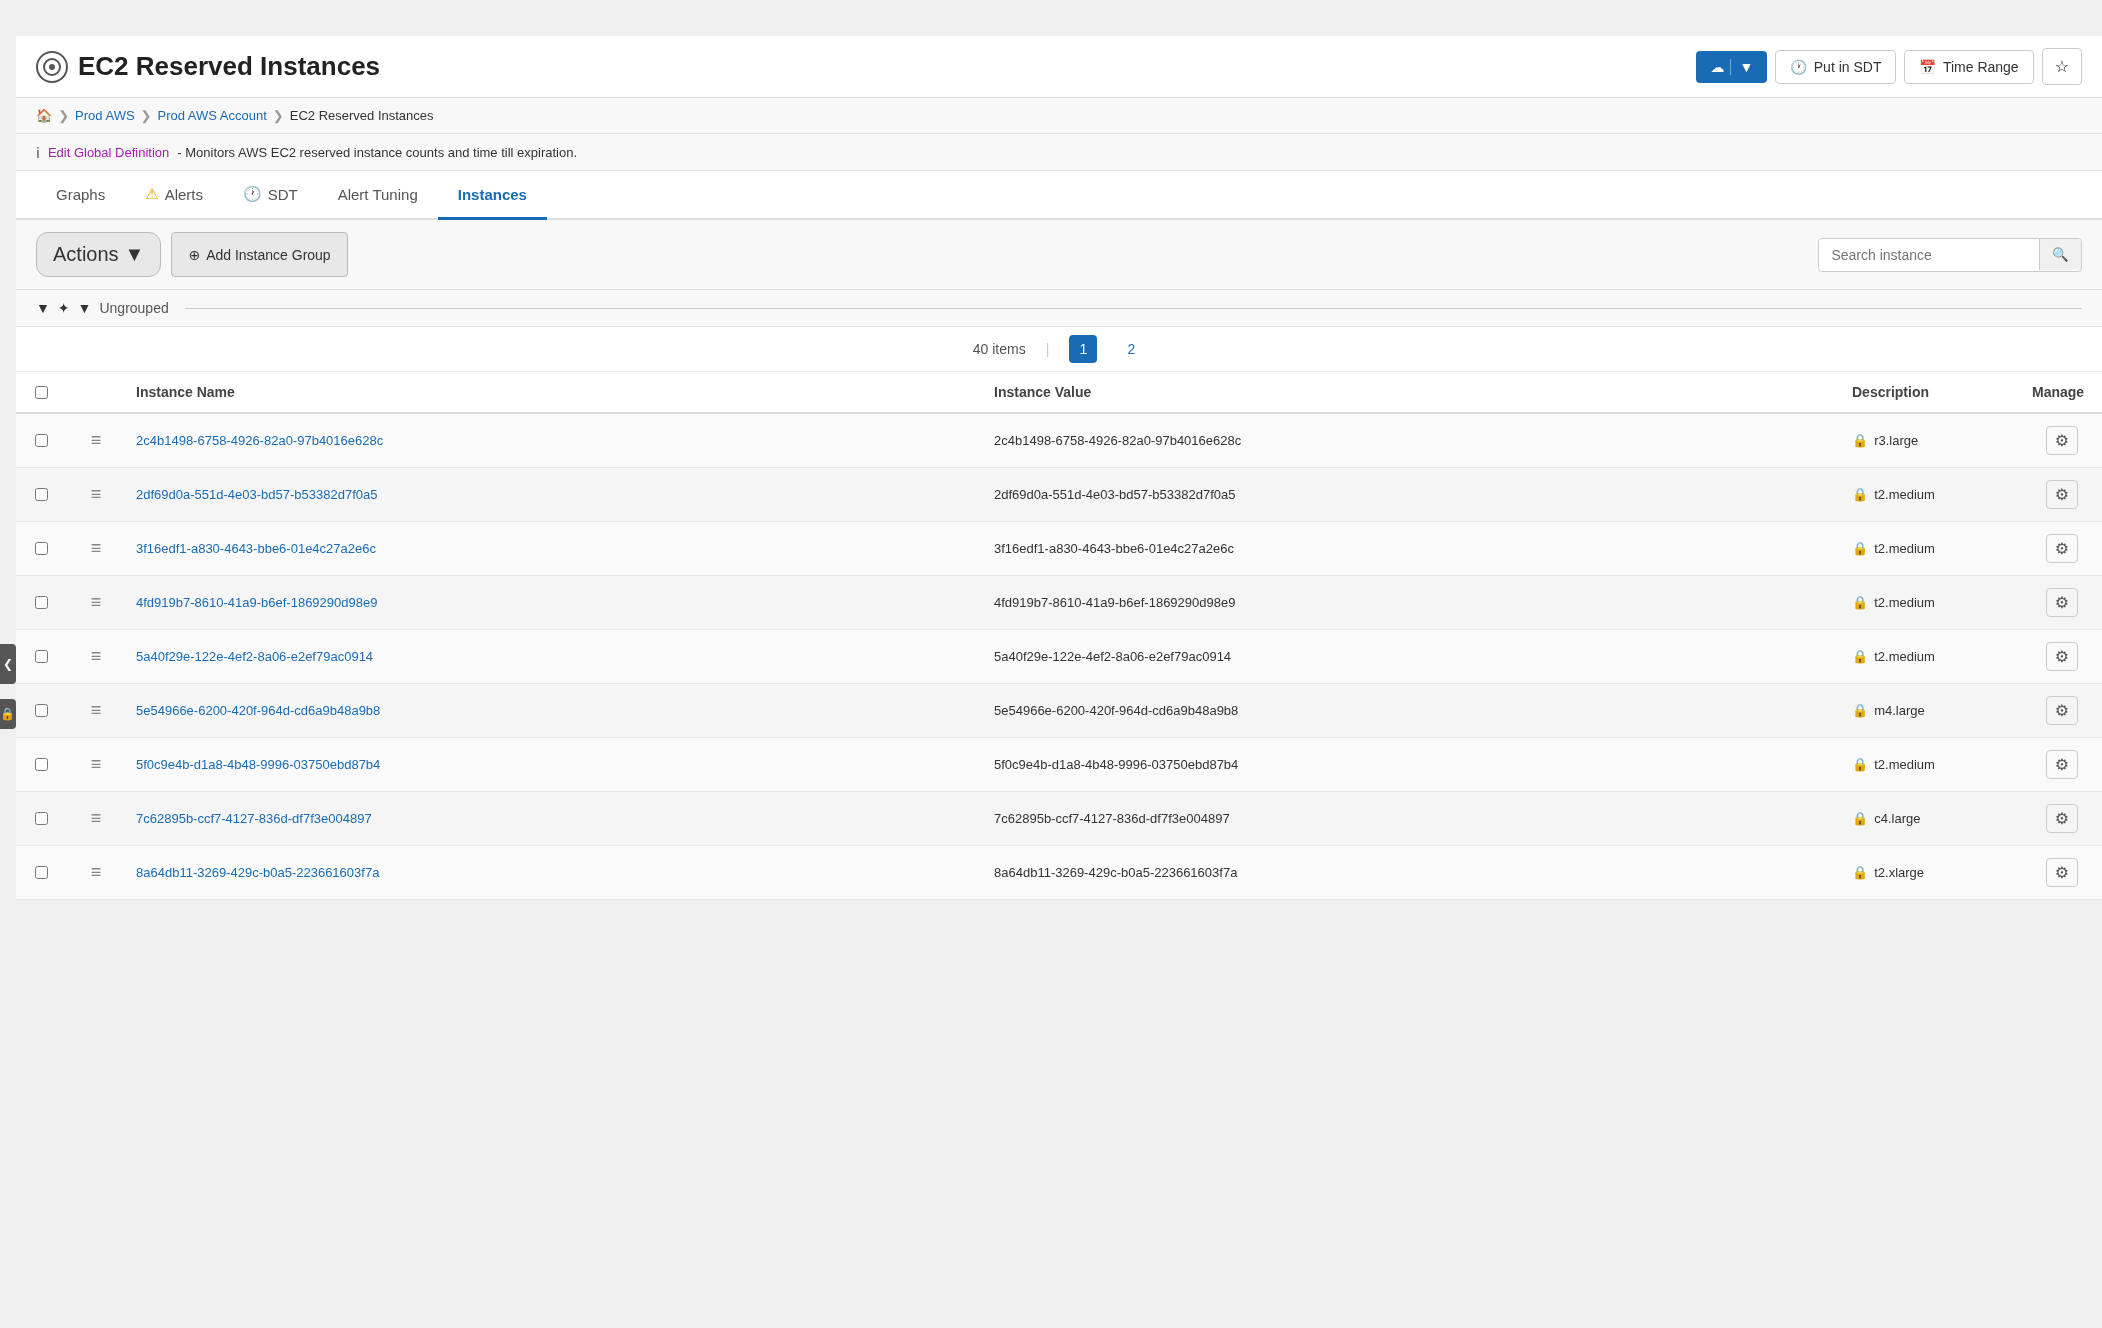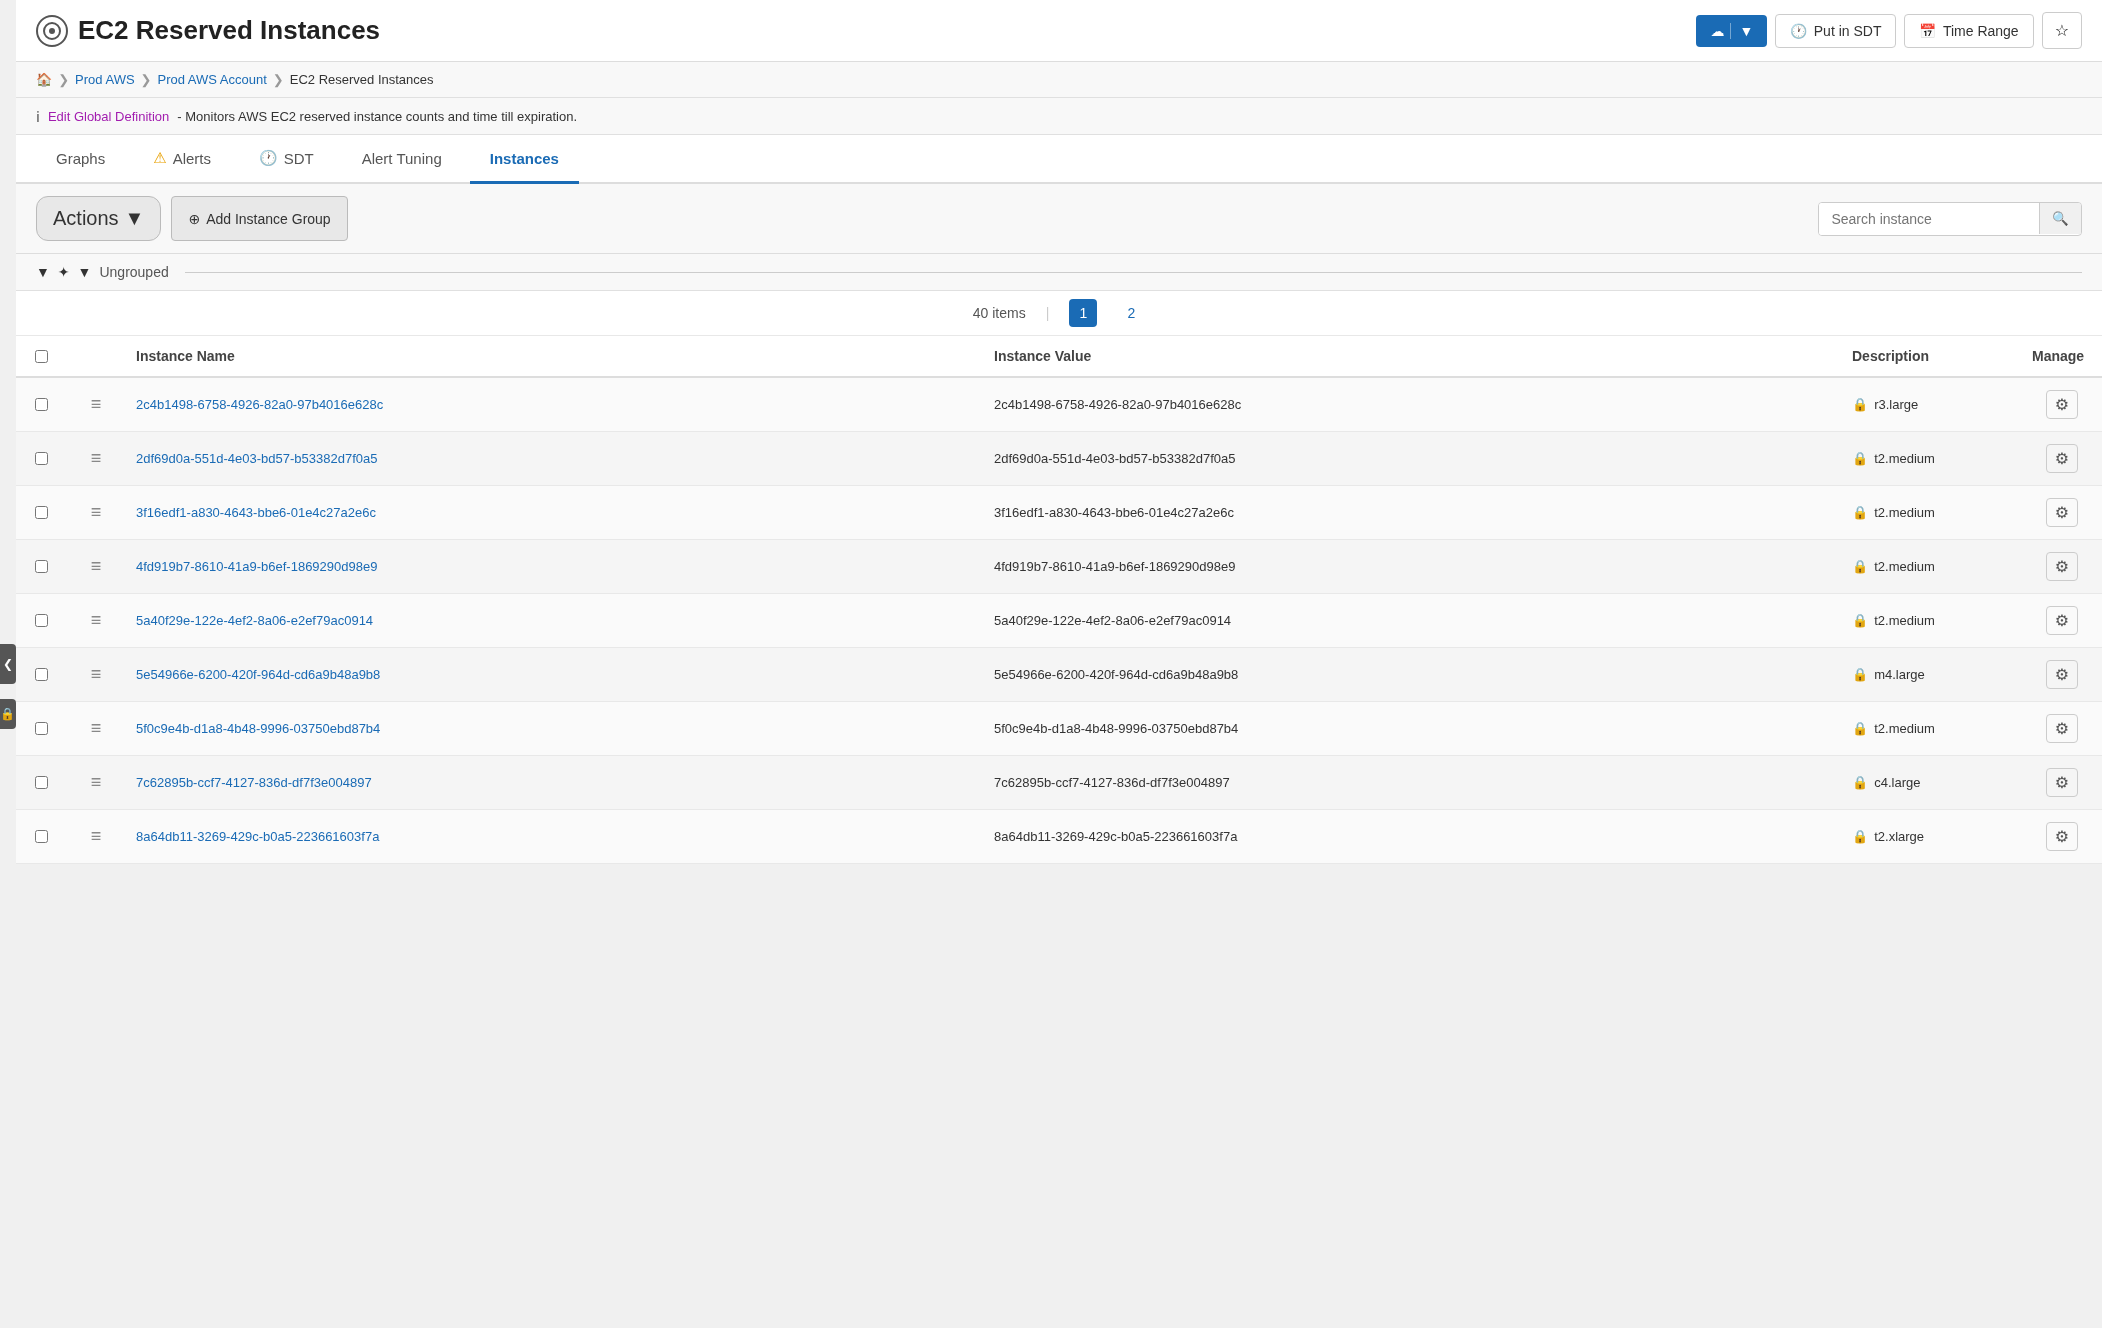--- a/index.html
+++ b/index.html
@@ -20,21 +20,21 @@
     .breadcrumb { display: flex; align-items: center; gap: 6px; padding: 10px 20px; background: #f8f8f8; border-bottom: 1px solid #e0e0e0; font-size: 13px; }
     .breadcrumb a { color: #1a6bb5; text-decoration: none; }
     .breadcrumb-sep { color: #999; }
 
     
     .info-bar { display: flex; align-items: center; gap: 8px; padding: 8px 20px; background: #f8f8f8; border-bottom: 1px solid #e0e0e0; font-size: 13px; }
     .info-bar a { color: #a21caf; text-decoration: none; }
     .info-icon { color: #555; font-size: 15px; }
 
     
-    .tabs { display: flex; align-items: center; gap: 8px; padding: 0 20px; background: #fff; border-bottom: 2px solid #ddd; }
+    .tabs { display: flex; align-items: center; gap: 0; padding: 0 20px; background: #fff; border-bottom: 2px solid #ddd; }
     .tab { padding: 14px 20px; cursor: pointer; font-size: 15px; color: #555; border-bottom: 3px solid transparent; margin-bottom: -2px; display: flex; align-items: center; gap: 6px; }
     .tab.active { color: #1a6bb5; border-bottom: 3px solid #1a6bb5; font-weight: 600; }
     .tab-alert-icon { color: #e8a000; }
 
     
     .toolbar { display: flex; align-items: center; justify-content: space-between; padding: 12px 20px; background: #f8f8f8; border-bottom: 1px solid #ddd; }
     .toolbar-left { display: flex; gap: 10px; }
     .btn-actions { background: #e8e8e8; color: #333; border: 1px solid #bbb; border-radius: 12px; padding: 10px 16px; cursor: pointer; font-size: 20px; display: flex; align-items: center; gap: 6px; }
     .btn-add-group { background: #e8e8e8; color: #333; border: 1px solid #bbb; border-radius: 4px; padding: 8px 16px; cursor: pointer; font-size: 14px; display: flex; align-items: center; gap: 6px; }
     .search-box { display: flex; align-items: center; border: 1px solid #ccc; border-radius: 4px; background: #fff; overflow: hidden; }
@@ -65,21 +65,21 @@
     .td-drag { display: flex; align-items: center; justify-content: center; color: #888; font-size: 18px; }
     .td-desc { display: flex; align-items: center; gap: 6px; }
     .lock-icon { color: #888; font-size: 13px; }
     .td-manage { display: flex; align-items: center; justify-content: center; }
     .gear-btn { background: none; border: 1px solid #ccc; border-radius: 4px; padding: 4px 8px; cursor: pointer; color: #555; font-size: 16px; }
 
     
     .sidebar-toggle { position: fixed; left: 0; top: 50%; transform: translateY(-50%); background: #555; color: #fff; width: 16px; height: 40px; border-radius: 0 4px 4px 0; display: flex; align-items: center; justify-content: center; cursor: pointer; font-size: 12px; z-index: 10; }
     .sidebar-lock { position: fixed; left: 0; top: calc(50% + 50px); transform: translateY(-50%); background: #555; color: #fff; width: 16px; height: 30px; border-radius: 0 4px 4px 0; display: flex; align-items: center; justify-content: center; cursor: pointer; font-size: 12px; z-index: 10; }
 
-    .content { margin-left: 16px; }
+    .content { margin-left: 16px; margin-top: 36px; }
   </style>
 </head>
 <body>
 
 <div class="sidebar-toggle">❮</div>
 <div class="sidebar-lock">🔒</div>
 
 <div class="content">
 
   <div class="header">

